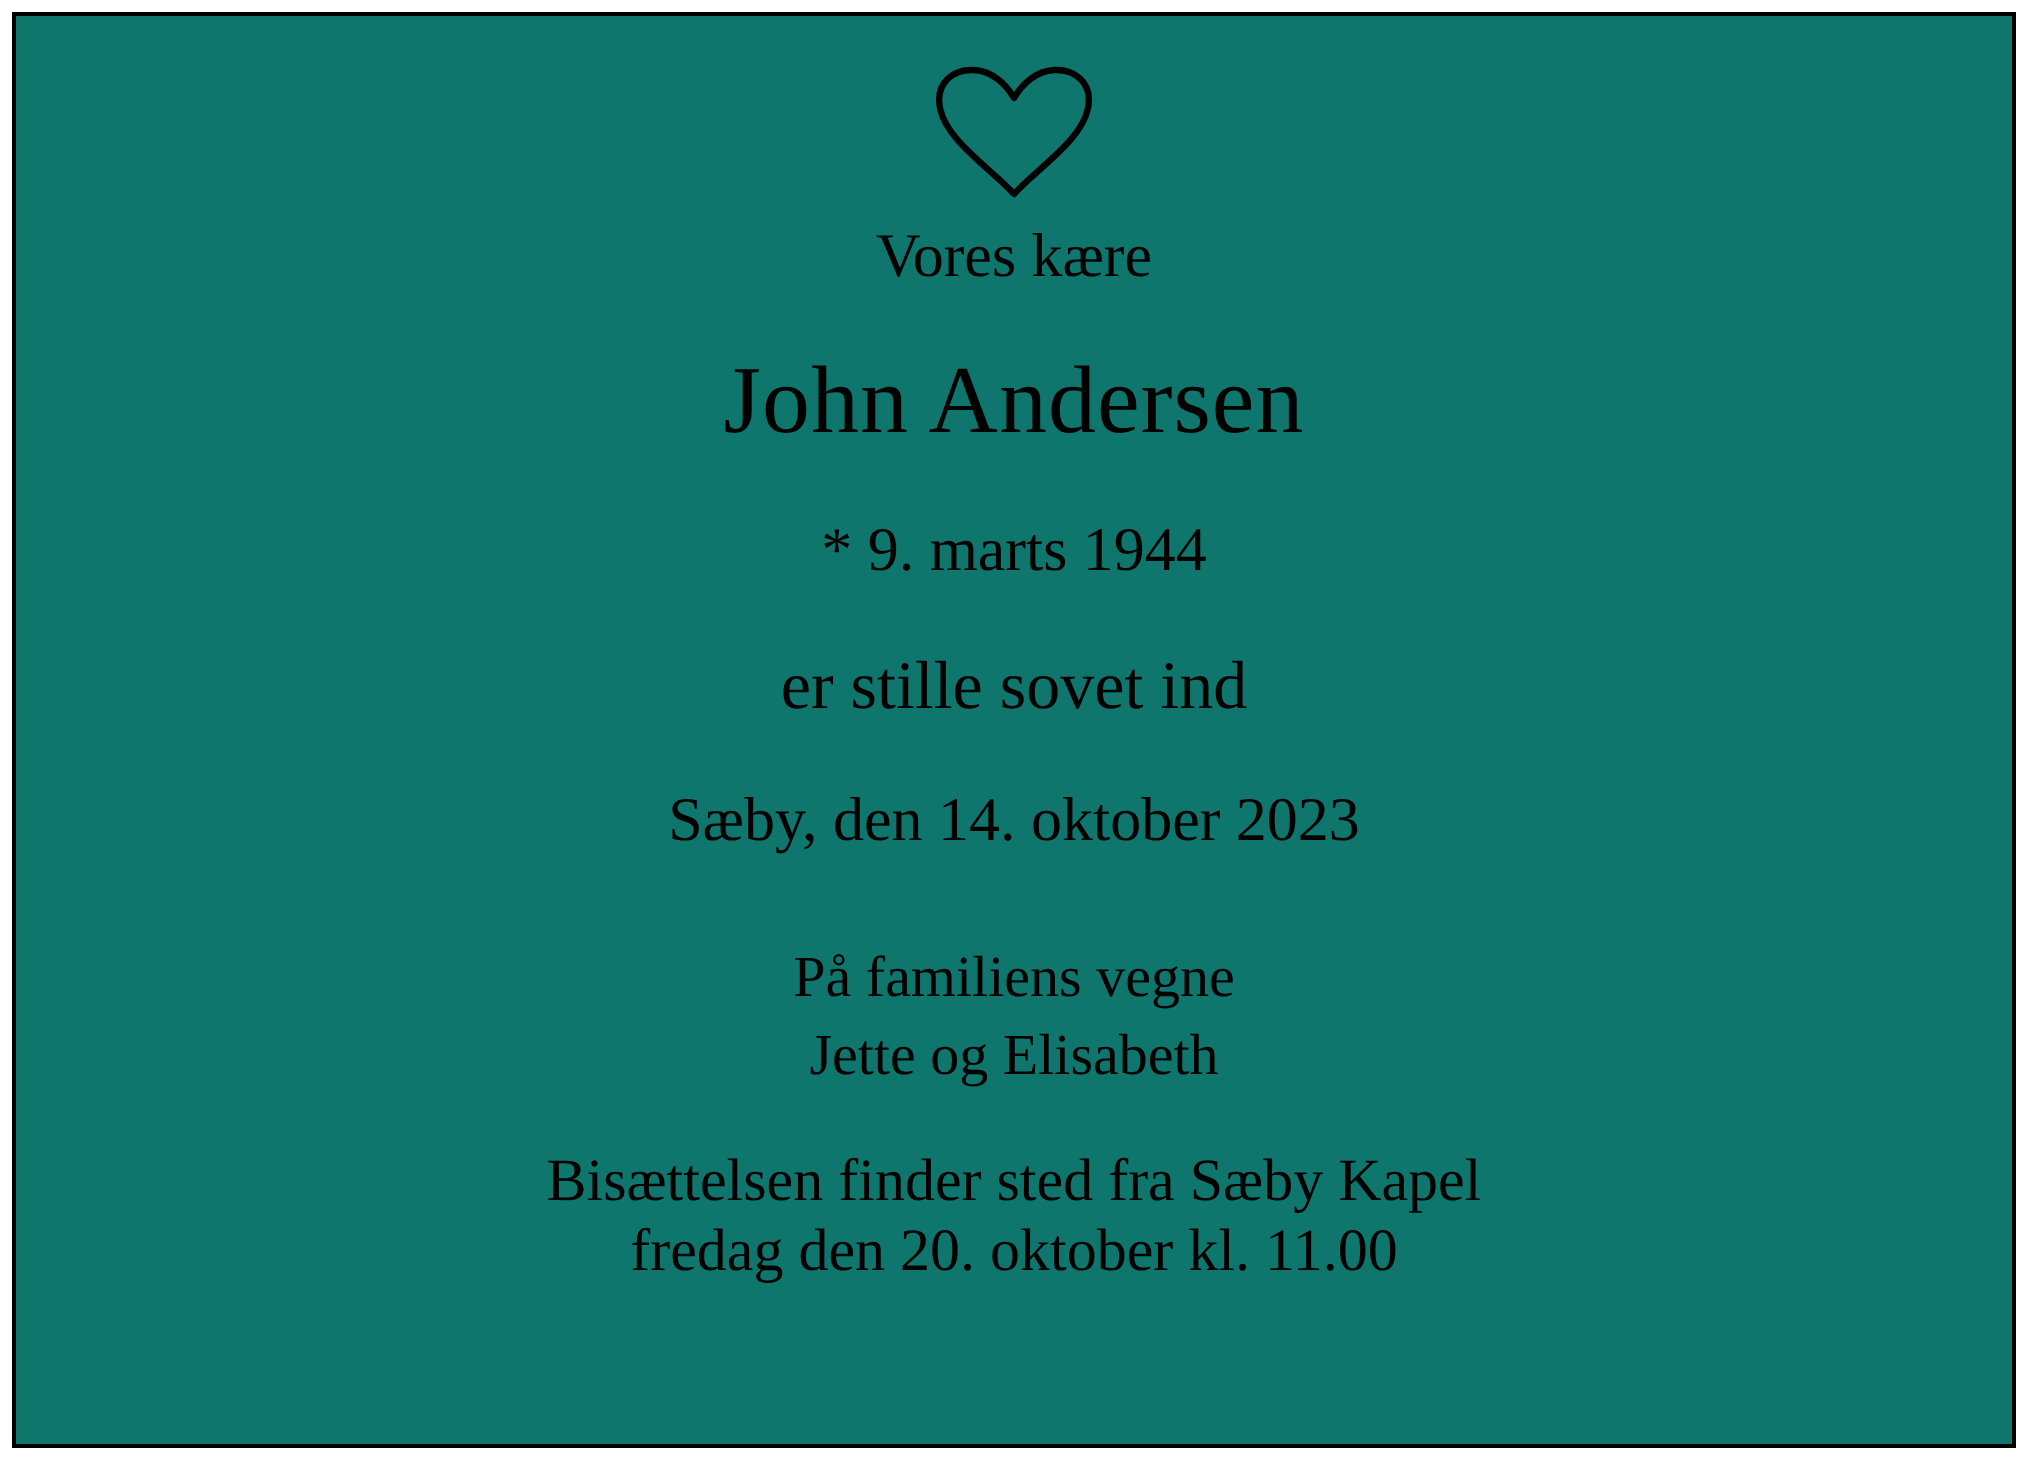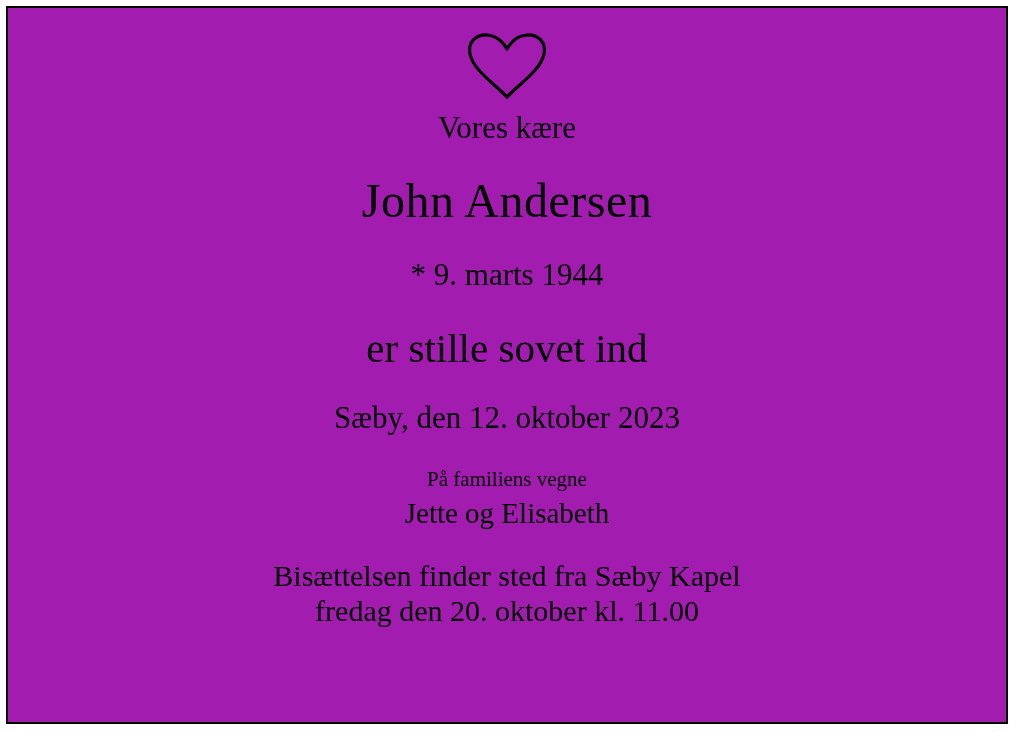--- a/index.html
+++ b/index.html
@@ -14,21 +14,21 @@
     color: #000000;
     overflow: hidden;
   }
   .notice {
     position: absolute;
     left: 6px;
     top: 6px;
     width: 1002px;
     height: 718px;
     border: 2px solid #000000;
-    background: #a21caf;
+    background: #0f766e;
     box-sizing: border-box;
     display: flex;
     flex-direction: column;
     align-items: center;
   }
   .heart-wrap {
     margin-top: 22px;
     height: 72px;
     display: flex;
     align-items: center;
@@ -51,30 +51,30 @@
     font-weight: normal;
     margin-top: 26px;
     letter-spacing: 0.5px;
   }
   .born {
     font-size: 31px;
     margin-top: 28px;
     text-align: center;
   }
   .passed {
-    font-size: 41px;
+    font-size: 34px;
     margin-top: 30px;
   }
   .place-date {
     font-size: 31px;
     margin-top: 28px;
   }
   .family-intro {
-    font-size: 21px;
-    margin-top: 30px;
+    font-size: 29px;
+    margin-top: 44px;
   }
   .family-names {
     font-size: 29px;
     font-weight: normal;
     margin-top: 4px;
   }
   .ceremony {
     font-size: 30px;
     margin-top: 28px;
   }
@@ -95,21 +95,21 @@
   </div>
 
   <div class="line intro">Vores kære</div>
 
   <div class="line name">John Andersen</div>
 
   <div class="line born">* 9. marts 1944</div>
 
   <div class="line passed">er stille sovet ind</div>
 
-  <div class="line place-date">Sæby, den 12. oktober 2023</div>
+  <div class="line place-date">Sæby, den 14. oktober 2023</div>
 
   <div class="line family-intro">På familiens vegne</div>
   <div class="line family-names">Jette og Elisabeth</div>
 
   <div class="line ceremony">Bisættelsen finder sted fra Sæby Kapel
 fredag den 20. oktober kl. 11.00</div>
 
 
 </div>
 

